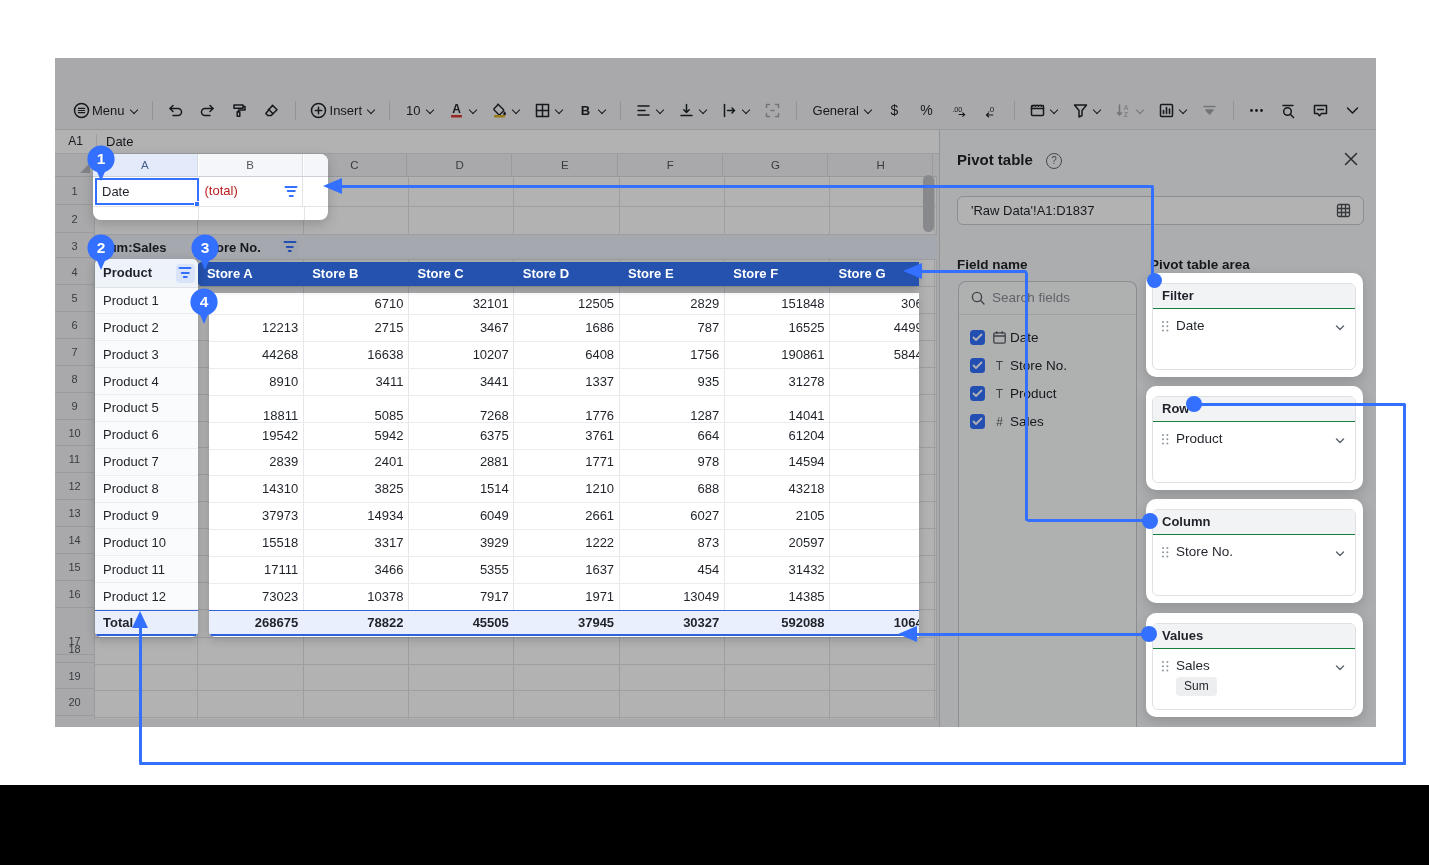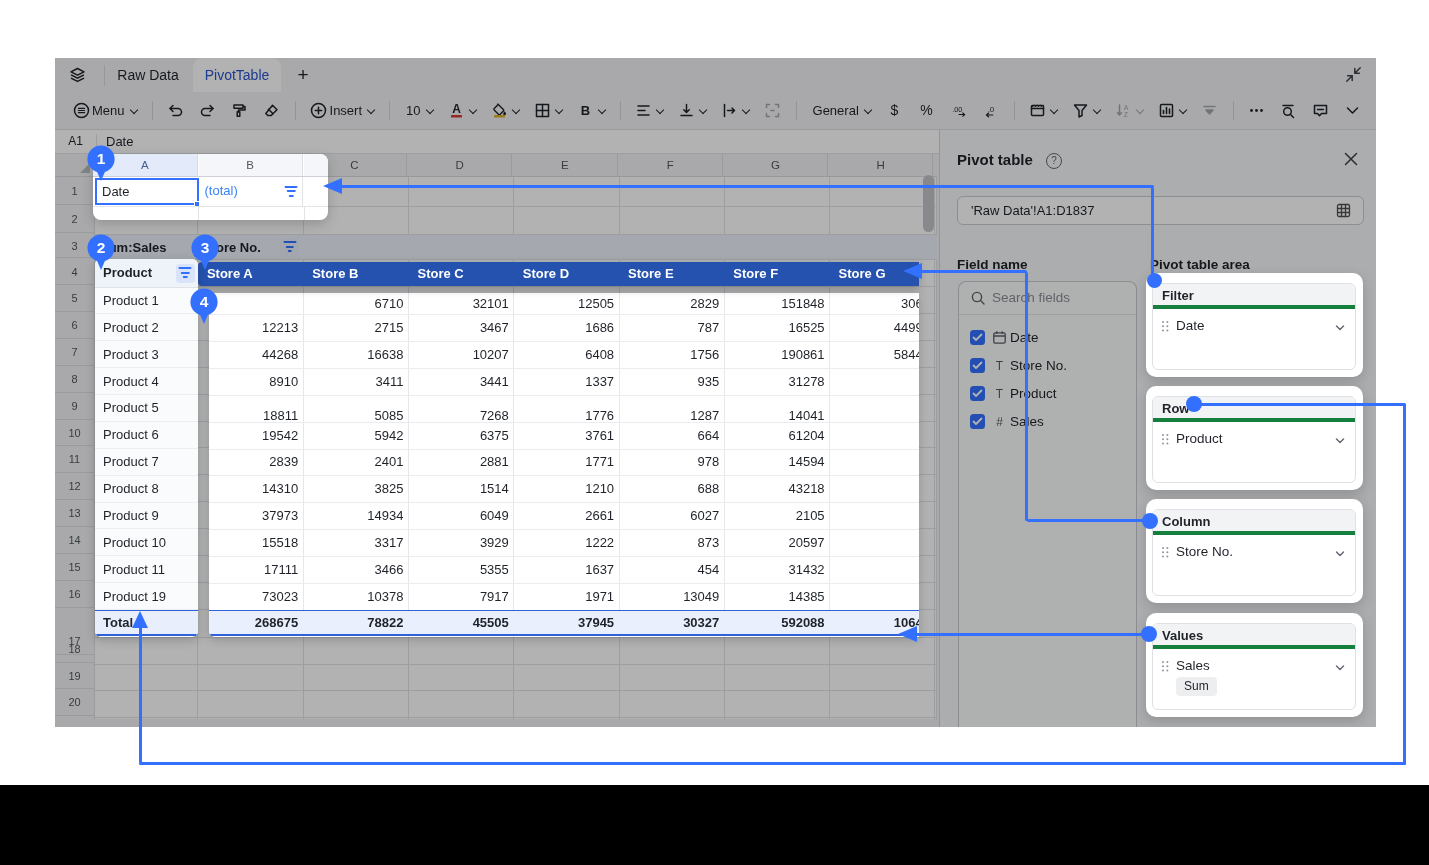--- a/index.html
+++ b/index.html
@@ -78,21 +78,21 @@
 
   
   .filtercard { left:38px; top:95.5px; width:234.5px; height:66px; background:#fff; border-radius:8px; box-shadow:0 4px 12px rgba(31,35,41,.22); overflow:hidden; }
   .fc-heads { position:absolute; left:0; top:0; width:234.5px; height:23.5px; border-bottom:1px solid #ccd0d6; }
   .fc-h { position:absolute; top:0; height:22.5px; line-height:23px; text-align:center; font-size:11.5px; }
   .fc-row1 { position:absolute; top:23.5px; height:28.5px; width:234.5px; }
   .fc-a1 { position:absolute; left:2px; top:0.5px; width:103.5px; height:27.5px; border:2px solid #3370ff; background:#fff; }
   .fc-a1 .t { position:absolute; left:5px; top:0; height:24px; line-height:24px; font-size:13px; color:#1f2329; }
   .fc-handle { position:absolute; right:-3.5px; bottom:-3.5px; width:6px; height:6px; background:#3370ff; border:1px solid #fff; }
   .fc-b1 { position:absolute; left:104.5px; top:0; width:105.3px; height:28.5px; border-right:1px solid #e2e4e8; }
-  .fc-b1 .t { position:absolute; left:7px; top:0; height:28px; line-height:28px; font-size:13px; color:#3b82f6; }
+  .fc-b1 .t { position:absolute; left:7px; top:0; height:28px; line-height:28px; font-size:13px; color:#b91c1c; }
   .fc-row2 { position:absolute; left:0; top:52px; width:234.5px; height:14px; border-top:1px solid #e2e4e8; }
   .fc-v { position:absolute; top:0; width:1px; height:14px; background:#e2e4e8; }
 
   
   .flt { position:relative; display:inline-block; width:14px; height:12px; }
   .flt i { position:absolute; left:50%; transform:translateX(-50%); height:2px; border-radius:1px; background:#3370ff; }
   .flt i:nth-child(1){ top:0; width:13px; }
   .flt i:nth-child(2){ top:4.5px; width:8.5px; }
   .flt i:nth-child(3){ top:9px; width:4.5px; }
   .flt-box { display:flex; align-items:center; justify-content:center; width:19px; height:19px; border-radius:4px; }
@@ -115,21 +115,21 @@
   .datacard { left:153.5px; top:234.5px; width:710px; height:344px; background:#fff; border-radius:2px 0 0 6px; box-shadow:0 3px 10px rgba(31,35,41,.22); overflow:hidden; z-index:38; }
   .dc-v { position:absolute; top:0; width:1px; height:344px; background:#e5e7ea; }
   .dc-row { position:absolute; left:0; width:781px; }
   .dc-cell { position:absolute; top:0; height:100%; text-align:right; font-size:13px; color:#1f2329; display:flex; align-items:center; justify-content:flex-end; }
   .dc-row.total { background:#e9effc; border-top:1.5px solid #2f62d8; border-bottom:2px solid #2f62d8; font-weight:bold; }
   .dc-line { position:absolute; left:0; width:710px; height:1px; background:#eaecef; }
 
   
   .zone { width:217px; background:#fff; border-radius:10px; box-shadow:0 4px 12px rgba(31,35,41,.20); }
   .zone .inner { position:absolute; left:6.5px; top:10px; right:6.5px; bottom:6.5px; border:1px solid #dee0e3; border-radius:6px; overflow:hidden; background:#fff; }
-  .zone .zhead { position:absolute; left:0; top:0; right:0; height:24.5px; background:#f2f3f5; border-bottom:4px solid #15803d; line-height:24px; padding-left:9px; font-size:13px; font-weight:bold; color:#1f2329; }
+  .zone .zhead { position:absolute; left:0; top:0; right:0; height:24.5px; background:#f2f3f5; border-bottom:1px solid #15803d; line-height:24px; padding-left:9px; font-size:13px; font-weight:bold; color:#1f2329; }
   .zone .zitem { position:absolute; left:0; top:28.5px; right:0; height:26px; }
   .zone .zitem .drag { position:absolute; left:9px; top:8px; }
   .zone .zitem .zl { position:absolute; left:23px; top:0; height:26px; line-height:26px; font-size:13.5px; color:#1f2329; }
   .zone .zitem .zchev { position:absolute; right:9px; top:7px; width:12px; height:12px; color:#646a73; }
   .zone .chip { position:absolute; left:23px; top:53px; height:19px; line-height:19px; padding:0 8px; background:#eceef0; border-radius:4px; font-size:12px; color:#1f2329; }
   .dots { position:relative; width:8px; height:11px; }
   .dots::before { content:""; position:absolute; width:2.2px; height:2.2px; border-radius:50%; background:#8f959e;
     box-shadow:0 0 0 0 #8f959e, 4.4px 0 0 0 #8f959e, 0 4.2px 0 0 #8f959e, 4.4px 4.2px 0 0 #8f959e, 0 8.4px 0 0 #8f959e, 4.4px 8.4px 0 0 #8f959e; }
 
   
@@ -143,39 +143,20 @@
 
   .blackbar { position:absolute; left:0; top:785px; width:1429px; height:80px; background:#000; }
 </style>
 </head>
 <body>
 
 <div class="page">
 
   <div class="window">
 
-    <div class="tabbar">
-      <div class="sheetlist-btn">
-        <svg viewBox="0 0 17 17" width="17" height="17" fill="none" stroke="#1f2329" stroke-width="1.5" stroke-linejoin="round">
-          <path d="M8.5 1.5 L15 4.8 L8.5 8.1 L2 4.8 Z" fill="none"></path>
-          <path d="M2.5 8.2 L8.5 11.2 L14.5 8.2" fill="none" stroke-linecap="round"></path>
-          <path d="M2.5 11.4 L8.5 14.4 L14.5 11.4" fill="none" stroke-linecap="round"></path>
-        </svg>
-      </div>
-      <div class="tab-divider" style="left:48.5px"></div>
-      <div class="tab" style="left:48.5px;width:89px;"><span>Raw Data</span></div>
-      <div class="tab active" style="left:138px;width:88px;"><span>PivotTable</span></div>
-      <div class="tab-add" style="left:236px;">+</div>
-      <div class="collapse-btn">
-        <svg viewBox="0 0 17 17" width="17" height="17" stroke="#40454d" stroke-width="1.5" fill="none" stroke-linecap="round">
-          <path d="M9.8 7.2 L15.2 1.8 M9.8 2.6 L9.8 7.2 L14.4 7.2"></path>
-          <path d="M7.2 9.8 L1.8 15.2 M7.2 14.4 L7.2 9.8 L2.6 9.8"></path>
-        </svg>
-      </div>
-    </div>
 
     <div class="toolbar" id="toolbar">
         <div class="tb-item">
           <span class="tb-ico">
             <svg width="17" height="17" viewBox="0 0 17 17" stroke="currentColor" fill="none" stroke-width="1.5" stroke-linecap="round" stroke-linejoin="round">
               <circle cx="8.5" cy="8.5" r="7"></circle>
               <path d="M5.4 6.3h6.2M5.4 8.5h6.2M5.4 10.7h6.2" stroke-width="1.2"></path>
             </svg>
           </span>
           <span class="lbl">Menu</span>
@@ -650,21 +631,21 @@
           <div class="rs-cell" style="top:244.0px;height:26.9px;">
             <span class="t">Product 9</span>
           </div>
           <div class="rs-cell" style="top:270.9px;height:26.9px;">
             <span class="t">Product 10</span>
           </div>
           <div class="rs-cell" style="top:297.8px;height:26.9px;">
             <span class="t">Product 11</span>
           </div>
           <div class="rs-cell" style="top:324.7px;height:26.9px;">
-            <span class="t">Product 19</span>
+            <span class="t">Product 12</span>
           </div>
           <div class="rs-total" style="top:351.6px;height:26.4px;">
             <span class="t">Total</span>
           </div>
         </div>
     </div>
 
     <div class="cut band" id="band">
         <div class="bh" style="left:9.4px;">Store A</div>
         <div class="bh" style="left:114.7px;">Store B</div>

